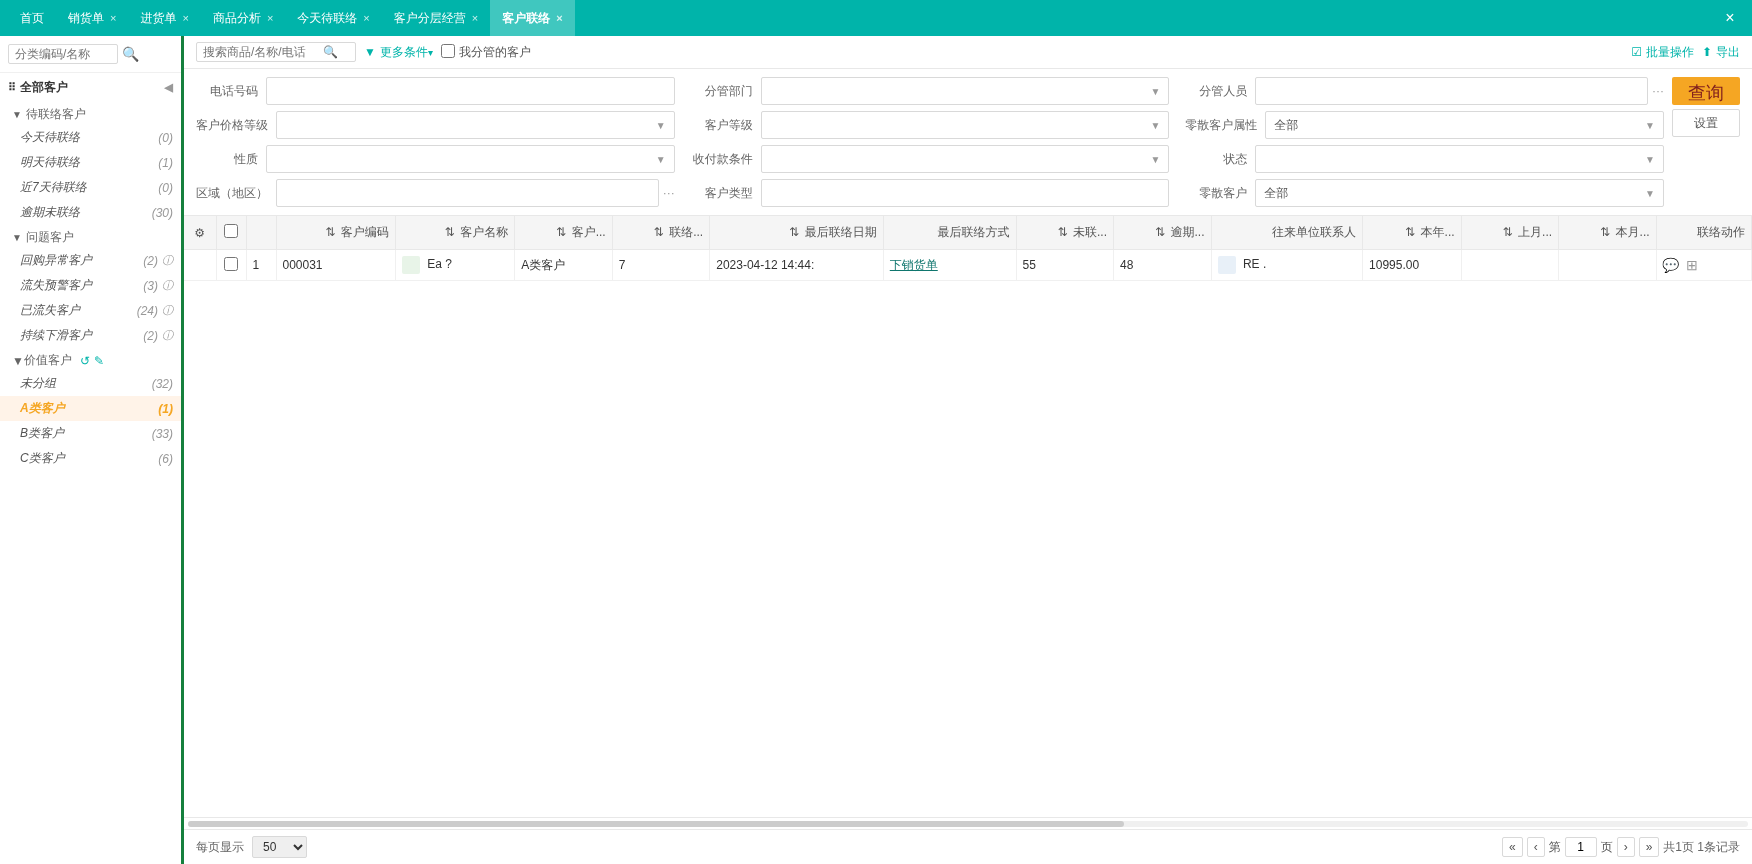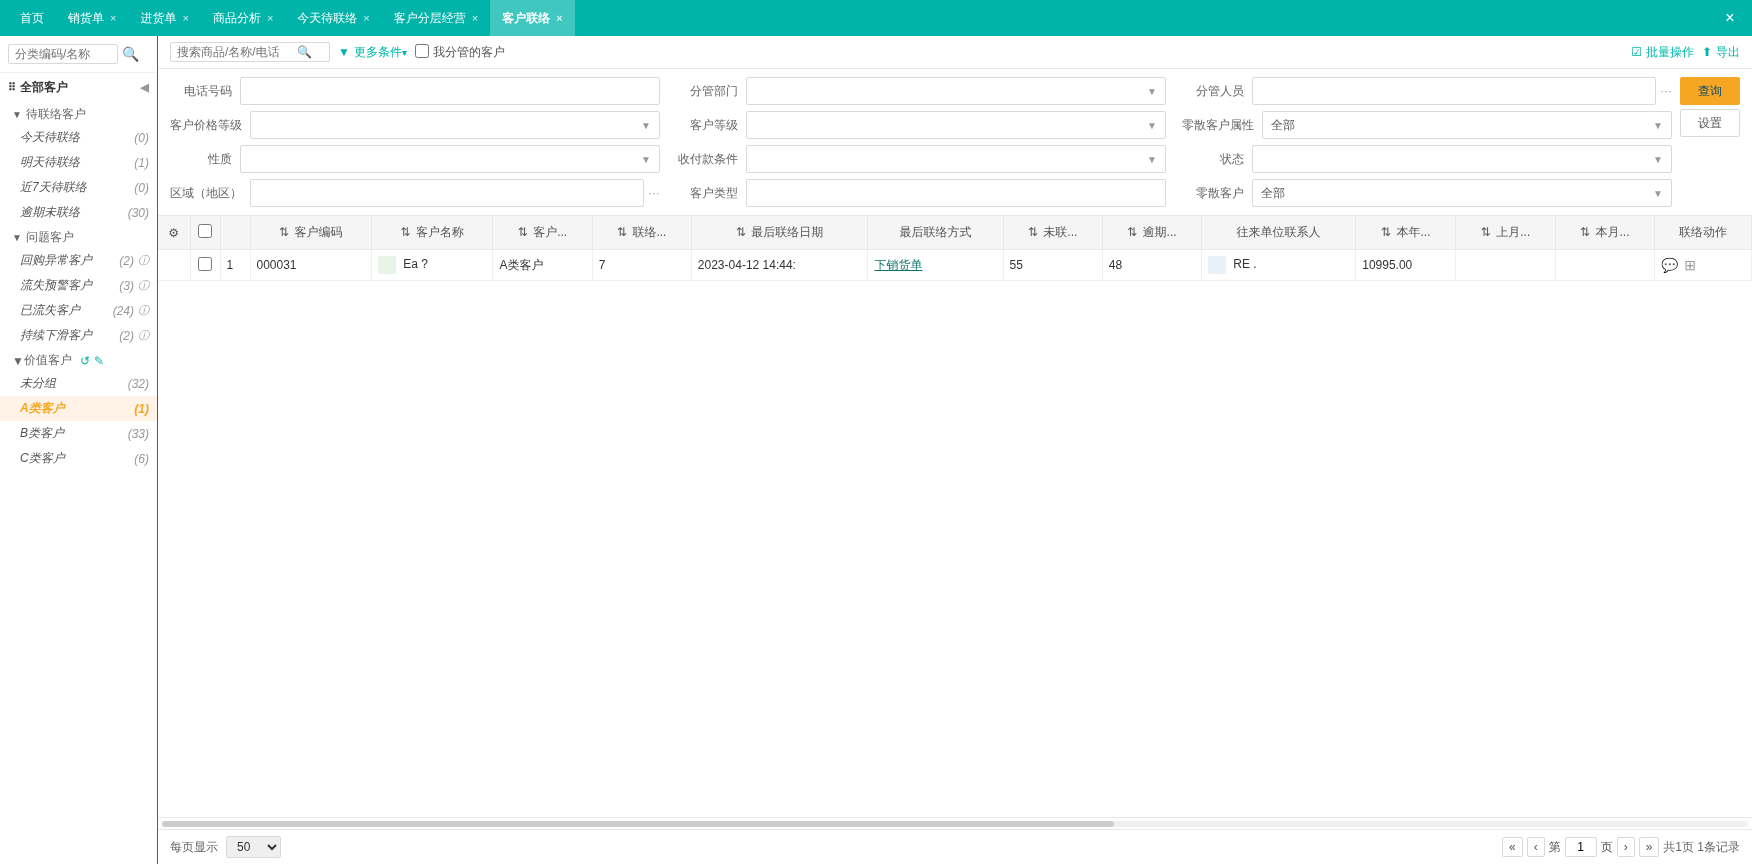--- a/index.html
+++ b/index.html
@@ -44,23 +44,23 @@
     }
 
     
     .main-layout {
       display: flex;
       height: calc(864px - 36px);
     }
 
     
     .sidebar {
-      width: 158px;
-      background: #fff;
-      border-right: 1px solid #15803d;
+      width: 184px;
+      background: #fff;
+      border-right: 3px solid #15803d;
       display: flex;
       flex-direction: column;
       overflow-y: auto;
       flex-shrink: 0;
     }
     .sidebar-search {
       padding: 8px;
       display: flex;
       align-items: center;
       border-bottom: 1px solid #f0f0f0;
@@ -251,26 +251,26 @@
       display: flex;
       flex-direction: column;
       gap: 4px;
       margin-left: 8px;
       min-width: 60px;
       align-self: flex-start;
       padding-top: 0;
     }
     .query-btn {
       background: #f5a623;
-      color: #0c4a6e;
+      color: #7f1d1d;
       border: none;
       border-radius: 2px;
       padding: 4px 16px;
       cursor: pointer;
-      font-size: 12px;
+      font-size: 18px;
       height: 28px;
       white-space: nowrap;
     }
     .settings-btn {
       background: #fff;
       color: #555;
       border: 1px solid #d9d9d9;
       border-radius: 2px;
       padding: 4px 16px;
       cursor: pointer;
@@ -290,21 +290,21 @@
       width: 100%;
       border-collapse: collapse;
       font-size: 12px;
     }
     thead tr {
       background: #f5f5f5;
       border-bottom: 1px solid #e8e8e8;
     }
     thead th {
       padding: 8px 6px;
-      text-align: center;
+      text-align: right;
       color: #555;
       font-weight: normal;
       border-right: 1px solid #e8e8e8;
       white-space: nowrap;
       position: relative;
     }
     tbody tr {
       border-bottom: 1px solid #f0f0f0;
     }
     tbody td {

